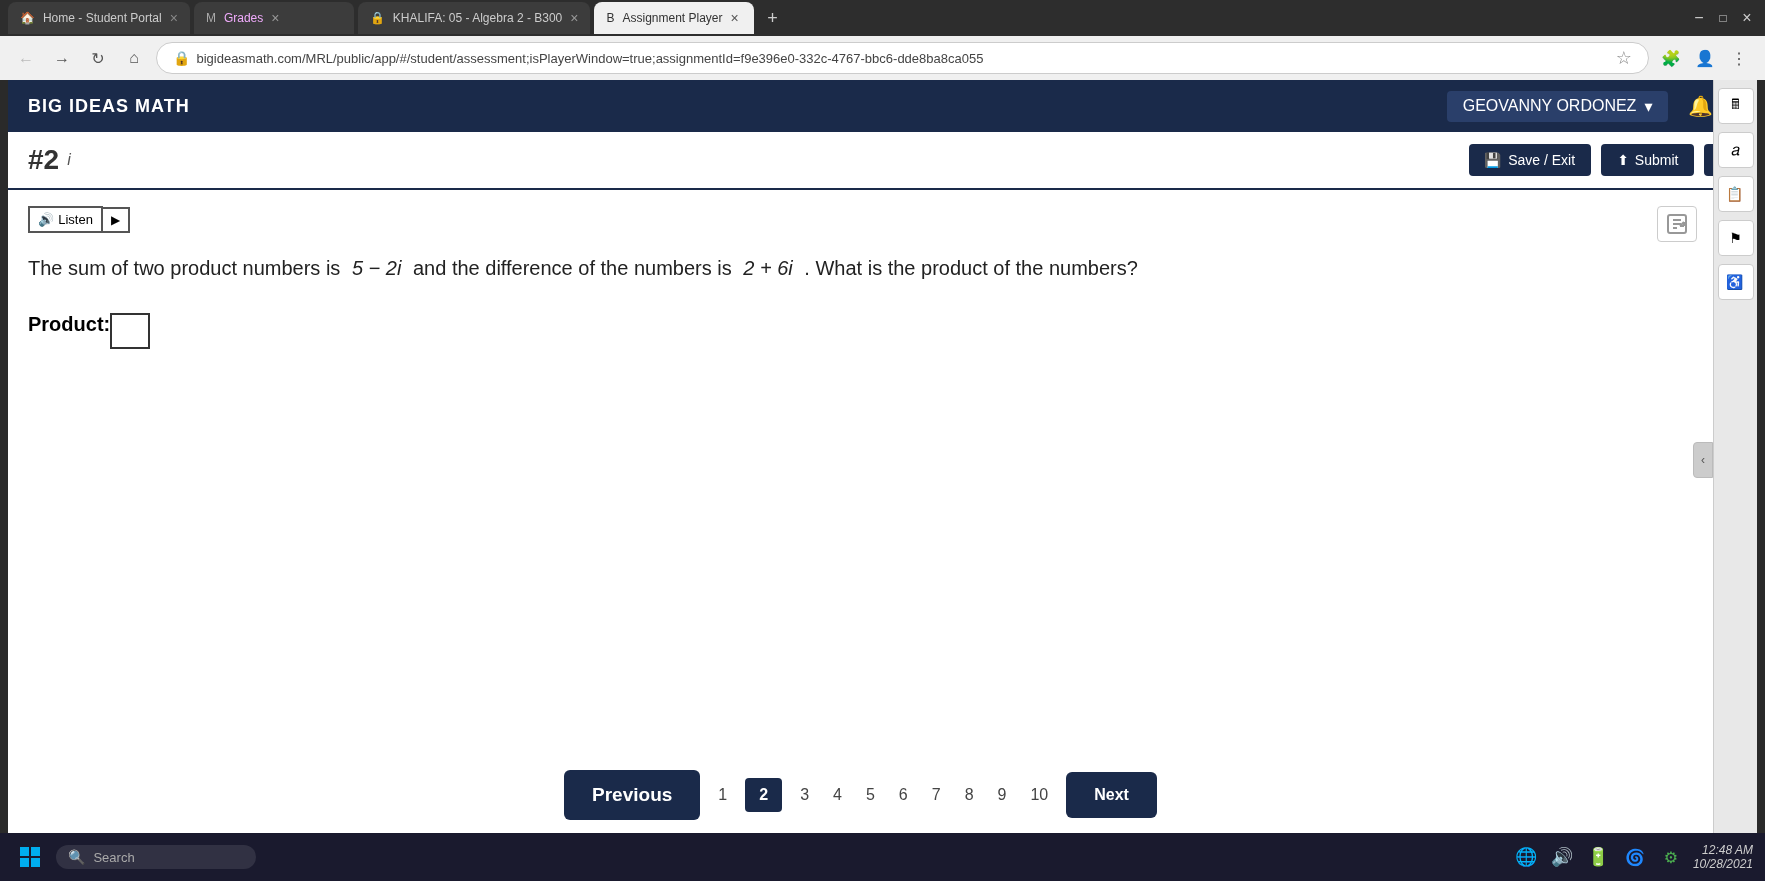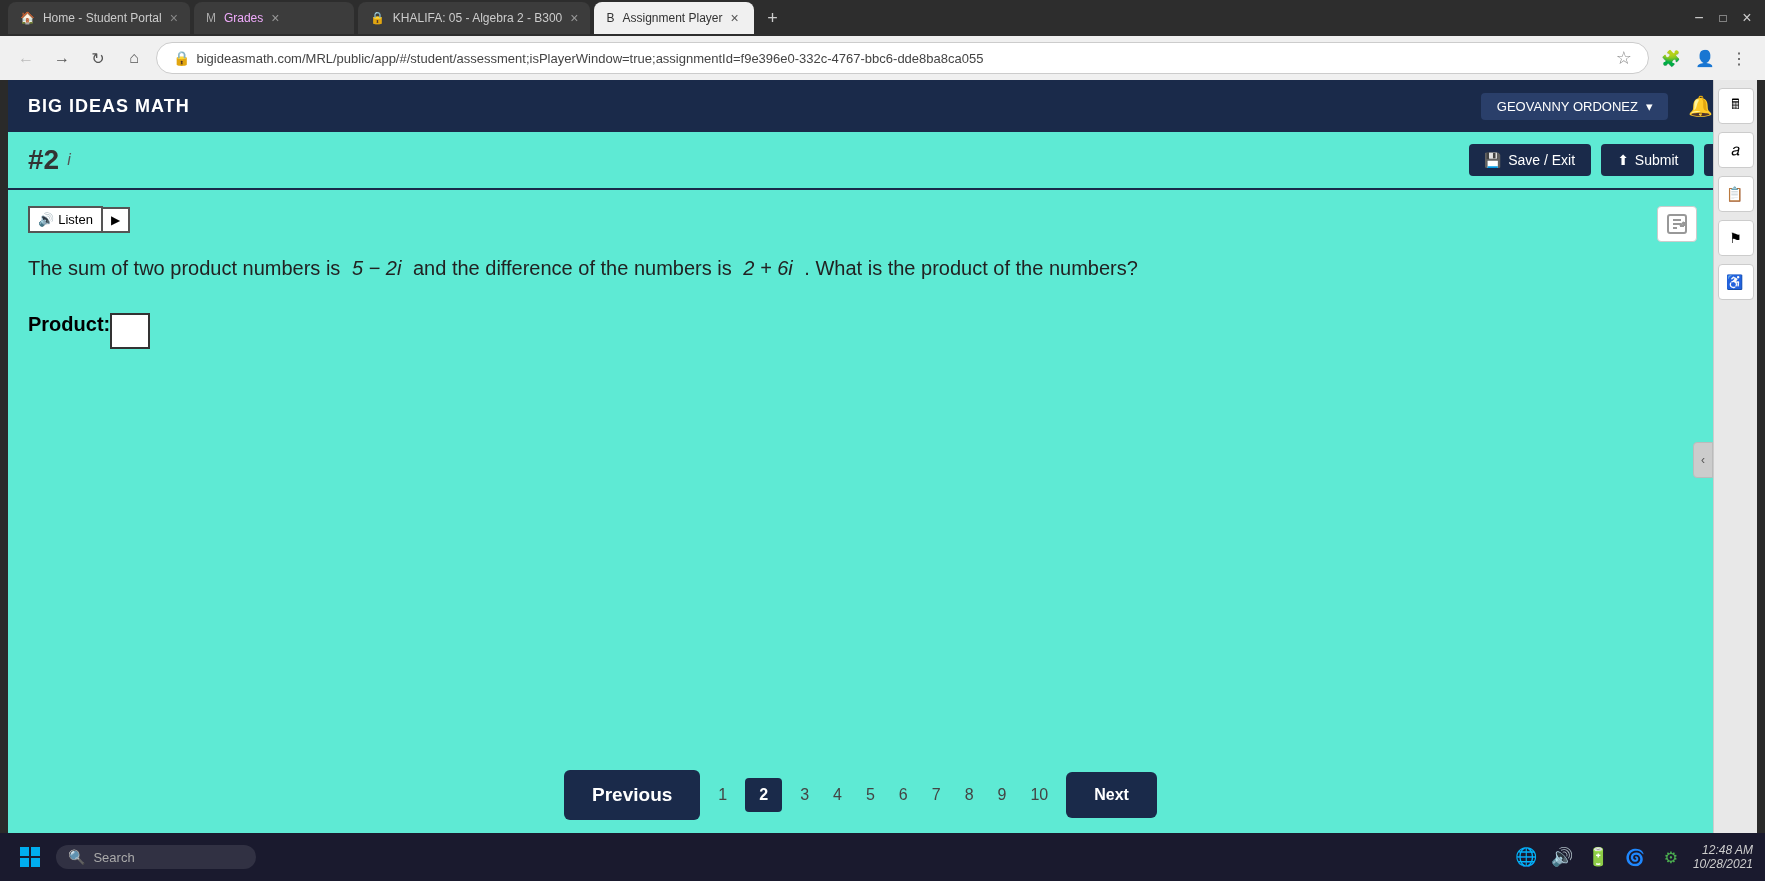--- a/index.html
+++ b/index.html
@@ -128,21 +128,21 @@
       font-size: 16px;
       cursor: pointer;
       color: #555;
       display: flex;
       align-items: center;
       justify-content: center;
     }
 
     
     .app-container {
-      background: #5eead4;
+      background: #ffffff;
       width: calc(100% - 16px);
       margin: 0 8px;
       height: 760px;
       position: relative;
     }
 
     
     .app-header {
       background: #1a2a4a;
       display: flex;
@@ -157,21 +157,21 @@
       font-weight: bold;
       letter-spacing: 1px;
       flex: 1;
     }
 
     .user-menu {
       display: flex;
       align-items: center;
       gap: 8px;
       color: #fff;
-      font-size: 13px;
+      font-size: 16px;
       cursor: pointer;
       background: #2a3f6a;
       padding: 6px 16px;
       border-radius: 4px;
     }
 
     .header-icons {
       display: flex;
       align-items: center;
       gap: 12px;

